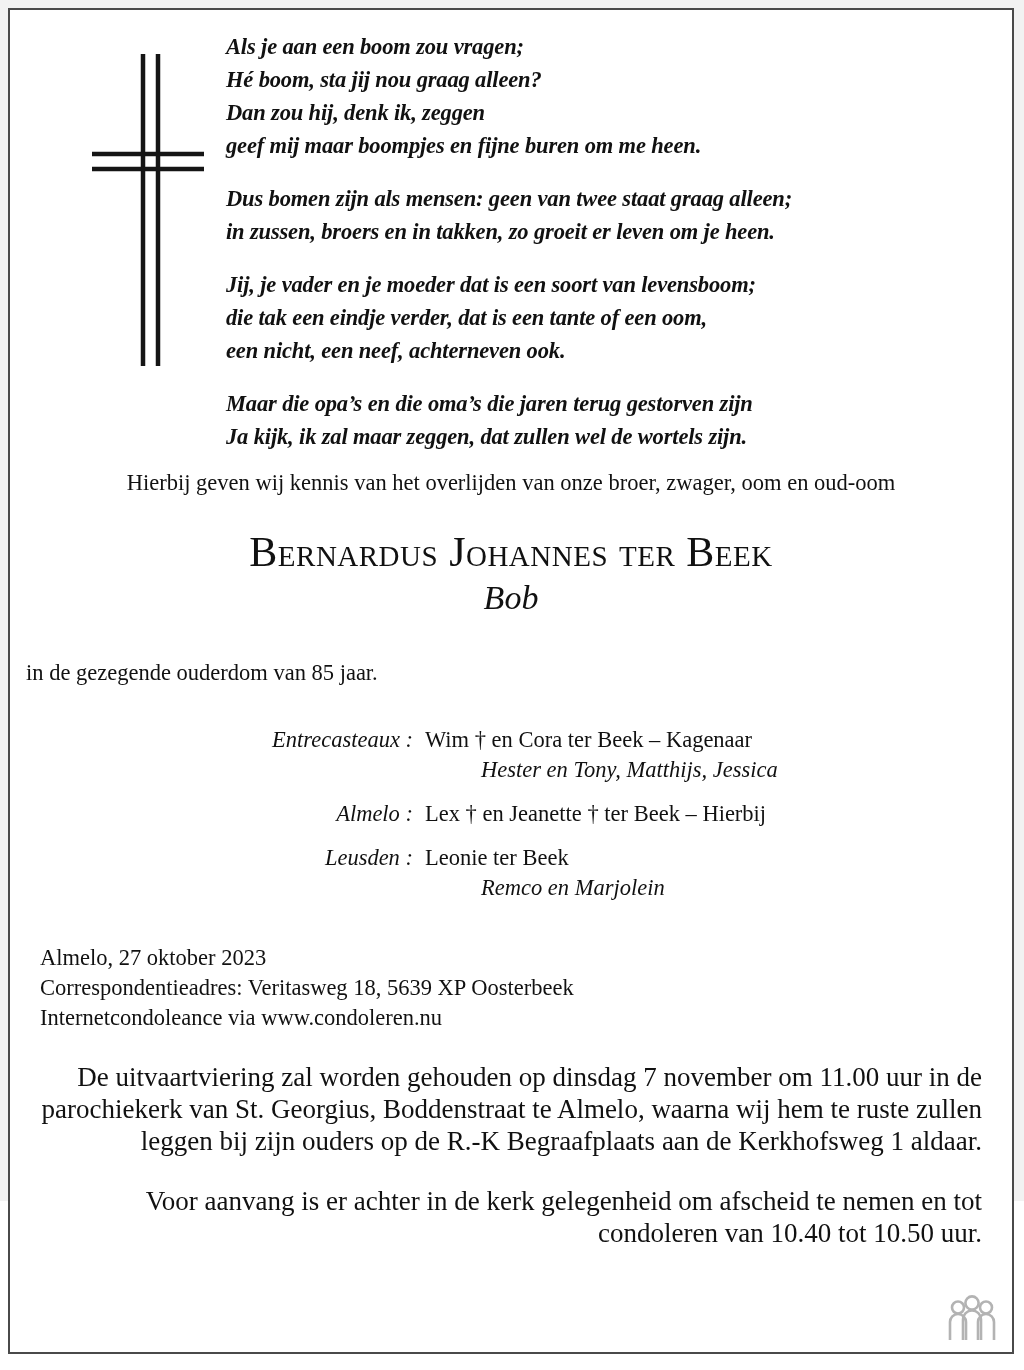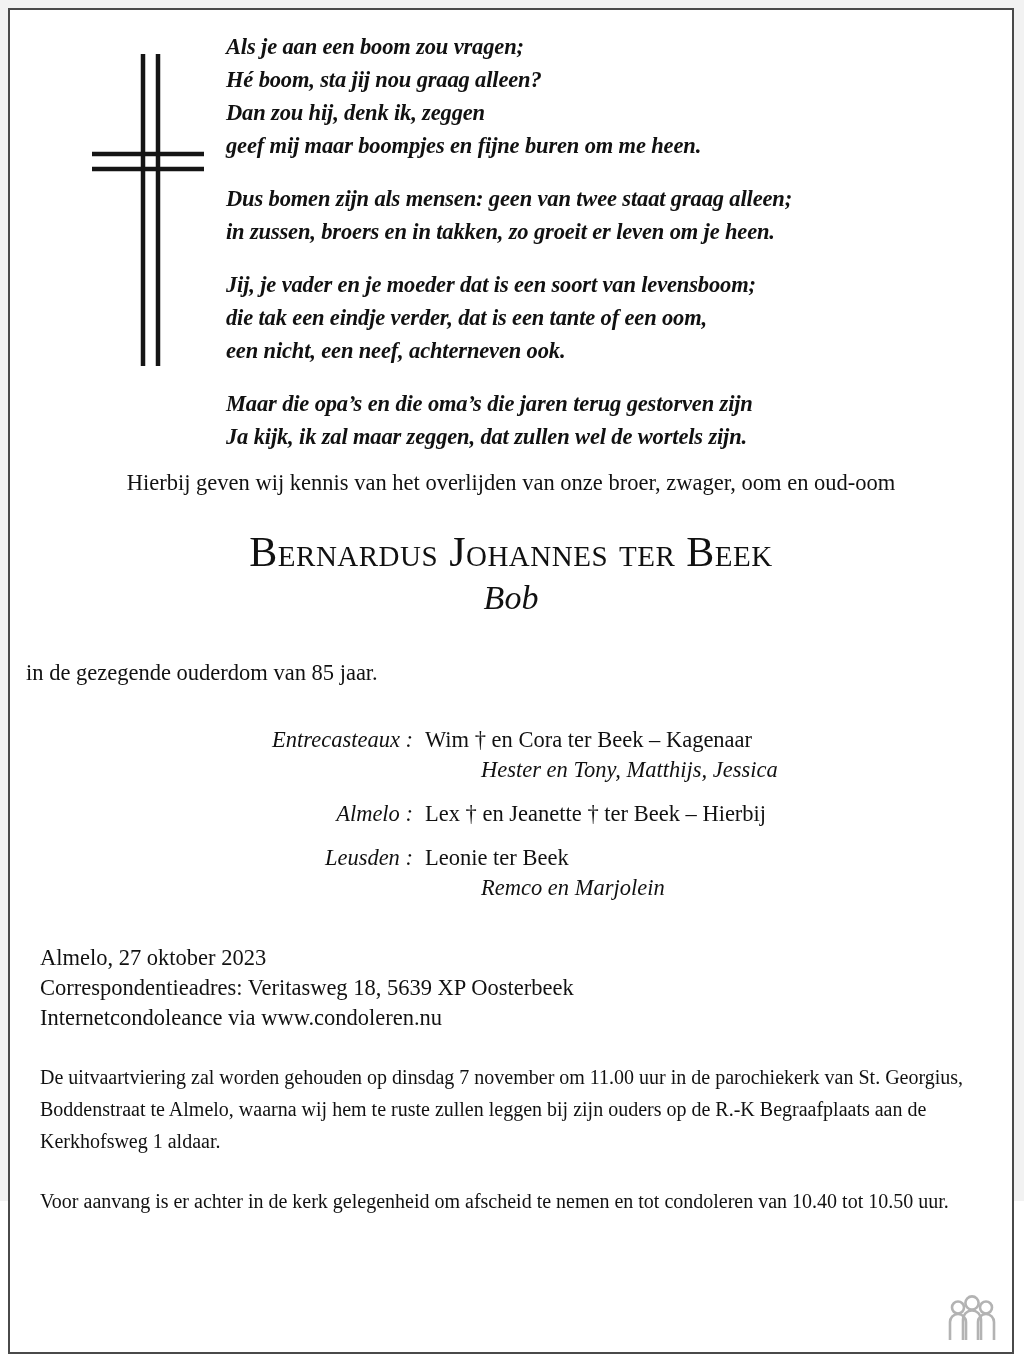--- a/index.html
+++ b/index.html
@@ -157,23 +157,23 @@
   }
   .addr {
     margin-top: 40px;
     font-size: 22.5px;
     line-height: 30px;
   }
   .addr .l { white-space: nowrap; }
 
   .para {
     margin-top: 28px;
-    font-size: 20px;
+    font-size: 27px;
     line-height: 32px;
-    text-align: left;
+    text-align: right;
   }
 
   
   .logo-people {
     position: absolute;
     right: 14px;
     bottom: 8px;
     width: 52px;
     height: 50px;
   }

